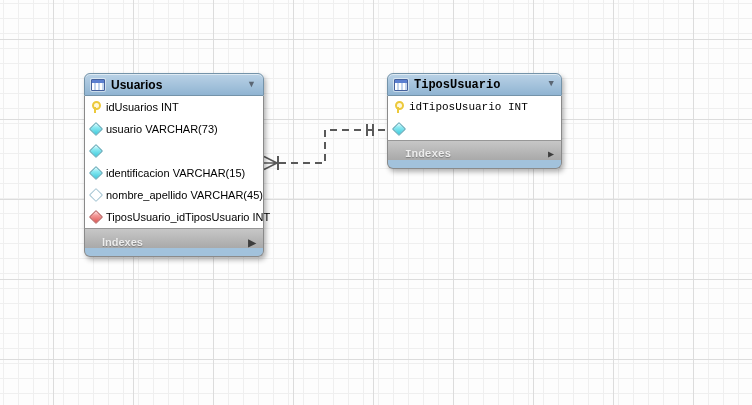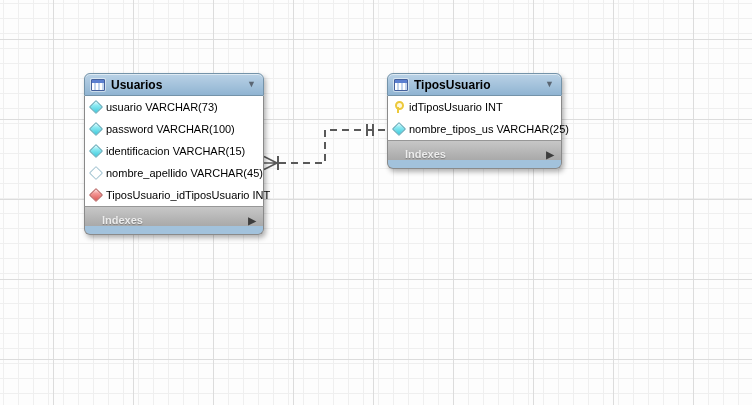--- a/index.html
+++ b/index.html
@@ -18,21 +18,21 @@
   }
 
   
   .er-table {
     position:absolute;
     border-radius:6px;
     box-shadow:2px 3px 5px rgba(0,0,0,0.30);
     z-index:2;
   }
   .tbl-usuarios    { left:84px;  top:73px;  width:180px; }
-  .tbl-tiposusuario{ left:387px; top:73px;  width:175px; }
+  .tbl-tiposusuario{ left:387px; top:73px;  width:175px;font-family:Liberation Mono, monospace; }
 
   .tbl-header {
     height:23px;
     display:flex; align-items:center; gap:6px;
     padding:0 7px 0 6px;
     background:linear-gradient(#bad2e6, #90b4d2);
     border:1px solid #74äfa9;
     border:1px solid #7493a9;
     border-radius:6px 6px 0 0;
     box-shadow:inset 0 1px 0 rgba(255,255,255,0.55);
@@ -130,26 +130,29 @@
 </svg>
 
 <div class="er-table tbl-usuarios">
   <div class="tbl-header">
     <span class="tbl-icon"></span>
     <span class="tbl-title">Usuarios</span>
     <span class="collapse-arrow">▼</span>
   </div>
   <div class="tbl-body">
     <div class="tbl-row">
+      <span class="col-icon" data-icon="key"></span>
+      <span>idUsuarios INT</span>
+    </div>
+    <div class="tbl-row">
       <span class="col-icon" data-icon="diamond-filled"></span>
       <span>usuario VARCHAR(73)</span>
     </div>
     <div class="tbl-row">
       <span class="col-icon" data-icon="diamond-filled"></span>
-      <span>password VARCHAR(100)</span>
     </div>
     <div class="tbl-row">
       <span class="col-icon" data-icon="diamond-filled"></span>
       <span>identificacion VARCHAR(15)</span>
     </div>
     <div class="tbl-row">
       <span class="col-icon" data-icon="diamond-hollow"></span>
       <span>nombre_apellido VARCHAR(45)</span>
     </div>
     <div class="tbl-row">
@@ -170,21 +173,20 @@
     <span class="tbl-title">TiposUsuario</span>
     <span class="collapse-arrow">▼</span>
   </div>
   <div class="tbl-body">
     <div class="tbl-row">
       <span class="col-icon" data-icon="key"></span>
       <span>idTiposUsuario INT</span>
     </div>
     <div class="tbl-row">
       <span class="col-icon" data-icon="diamond-filled"></span>
-      <span>nombre_tipos_us VARCHAR(25)</span>
     </div>
   </div>
   <div class="tbl-footer">
     <span>Indexes</span>
     <span class="expand-arrow">▶</span>
   </div>
   <div class="tbl-bottom"></div>
 </div>
 
 </body></html>

